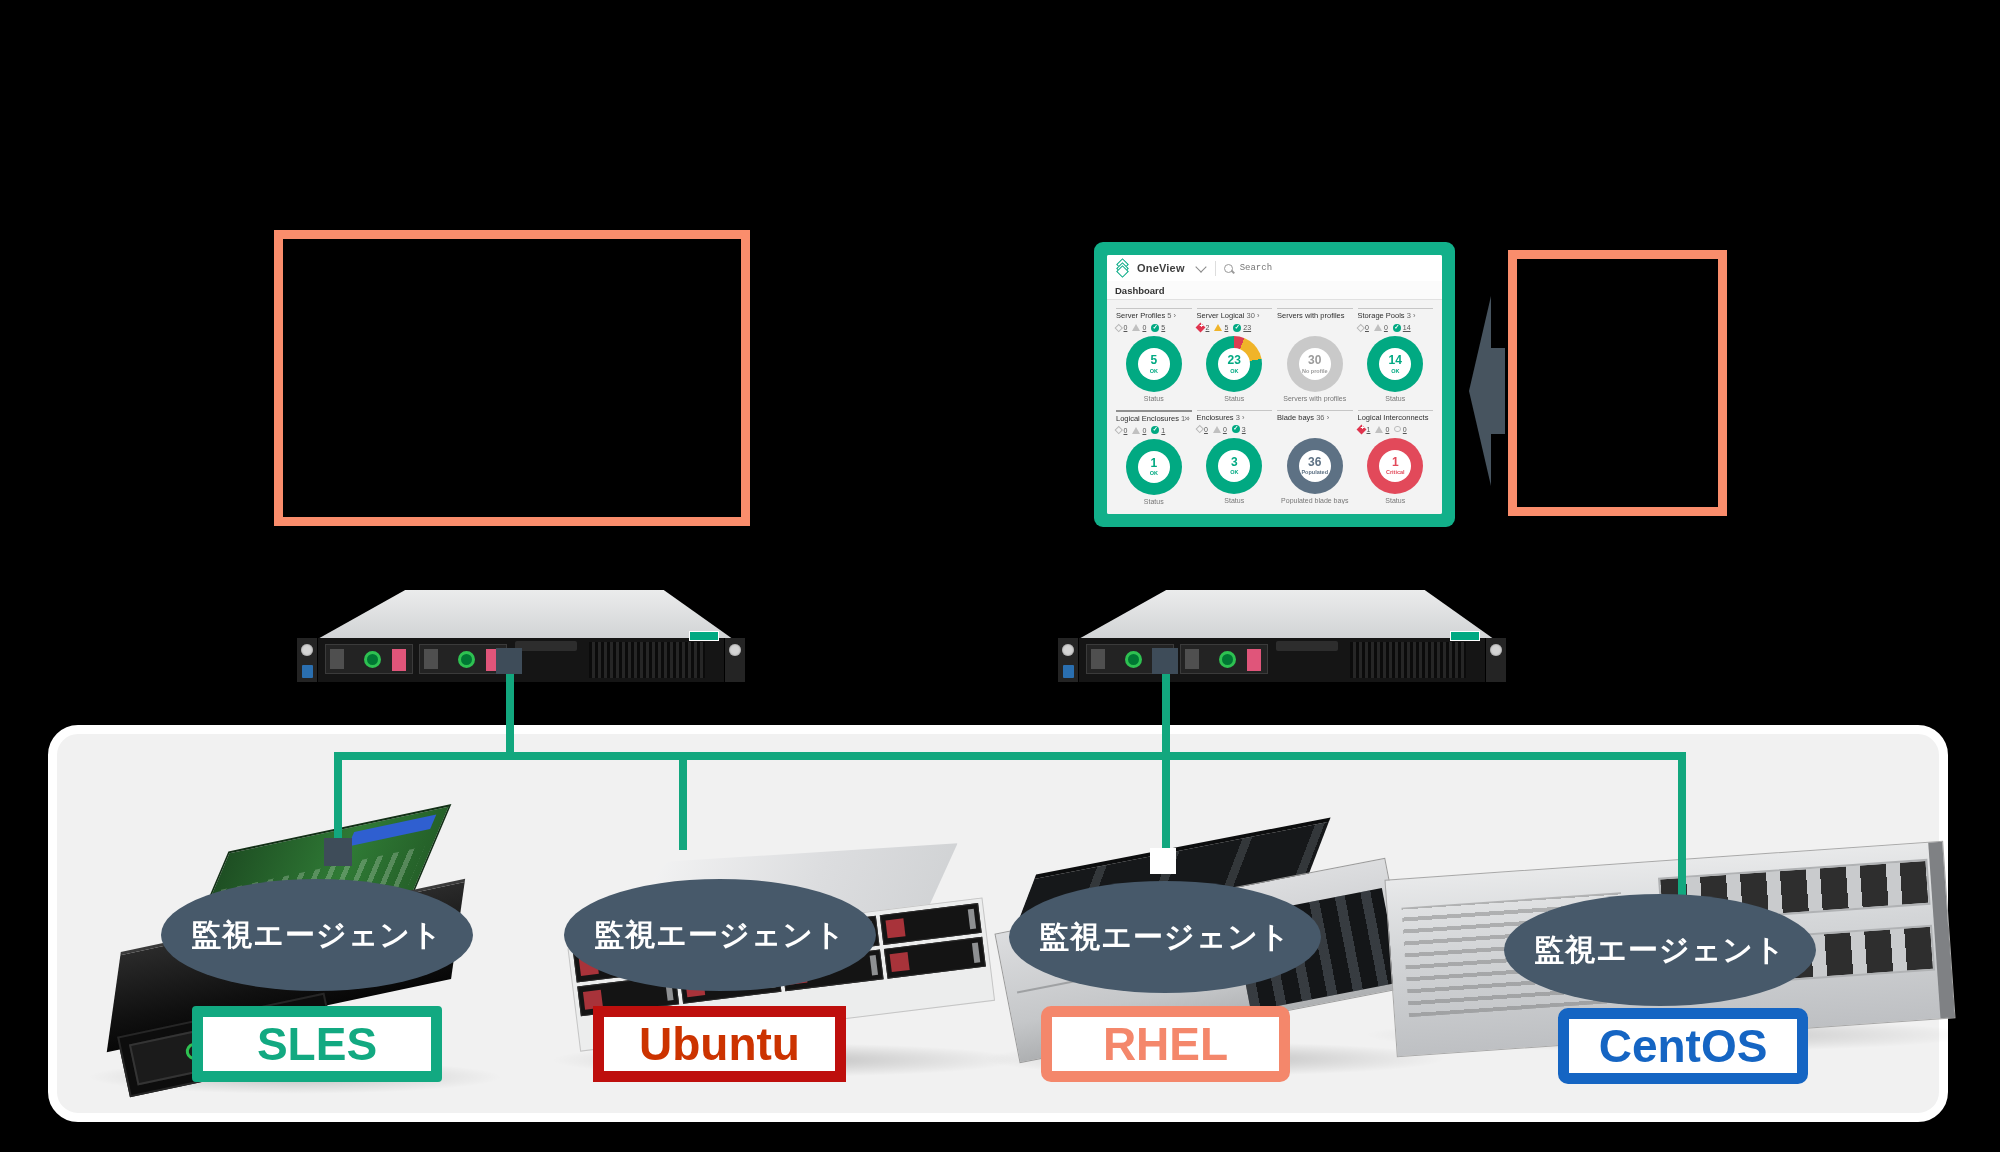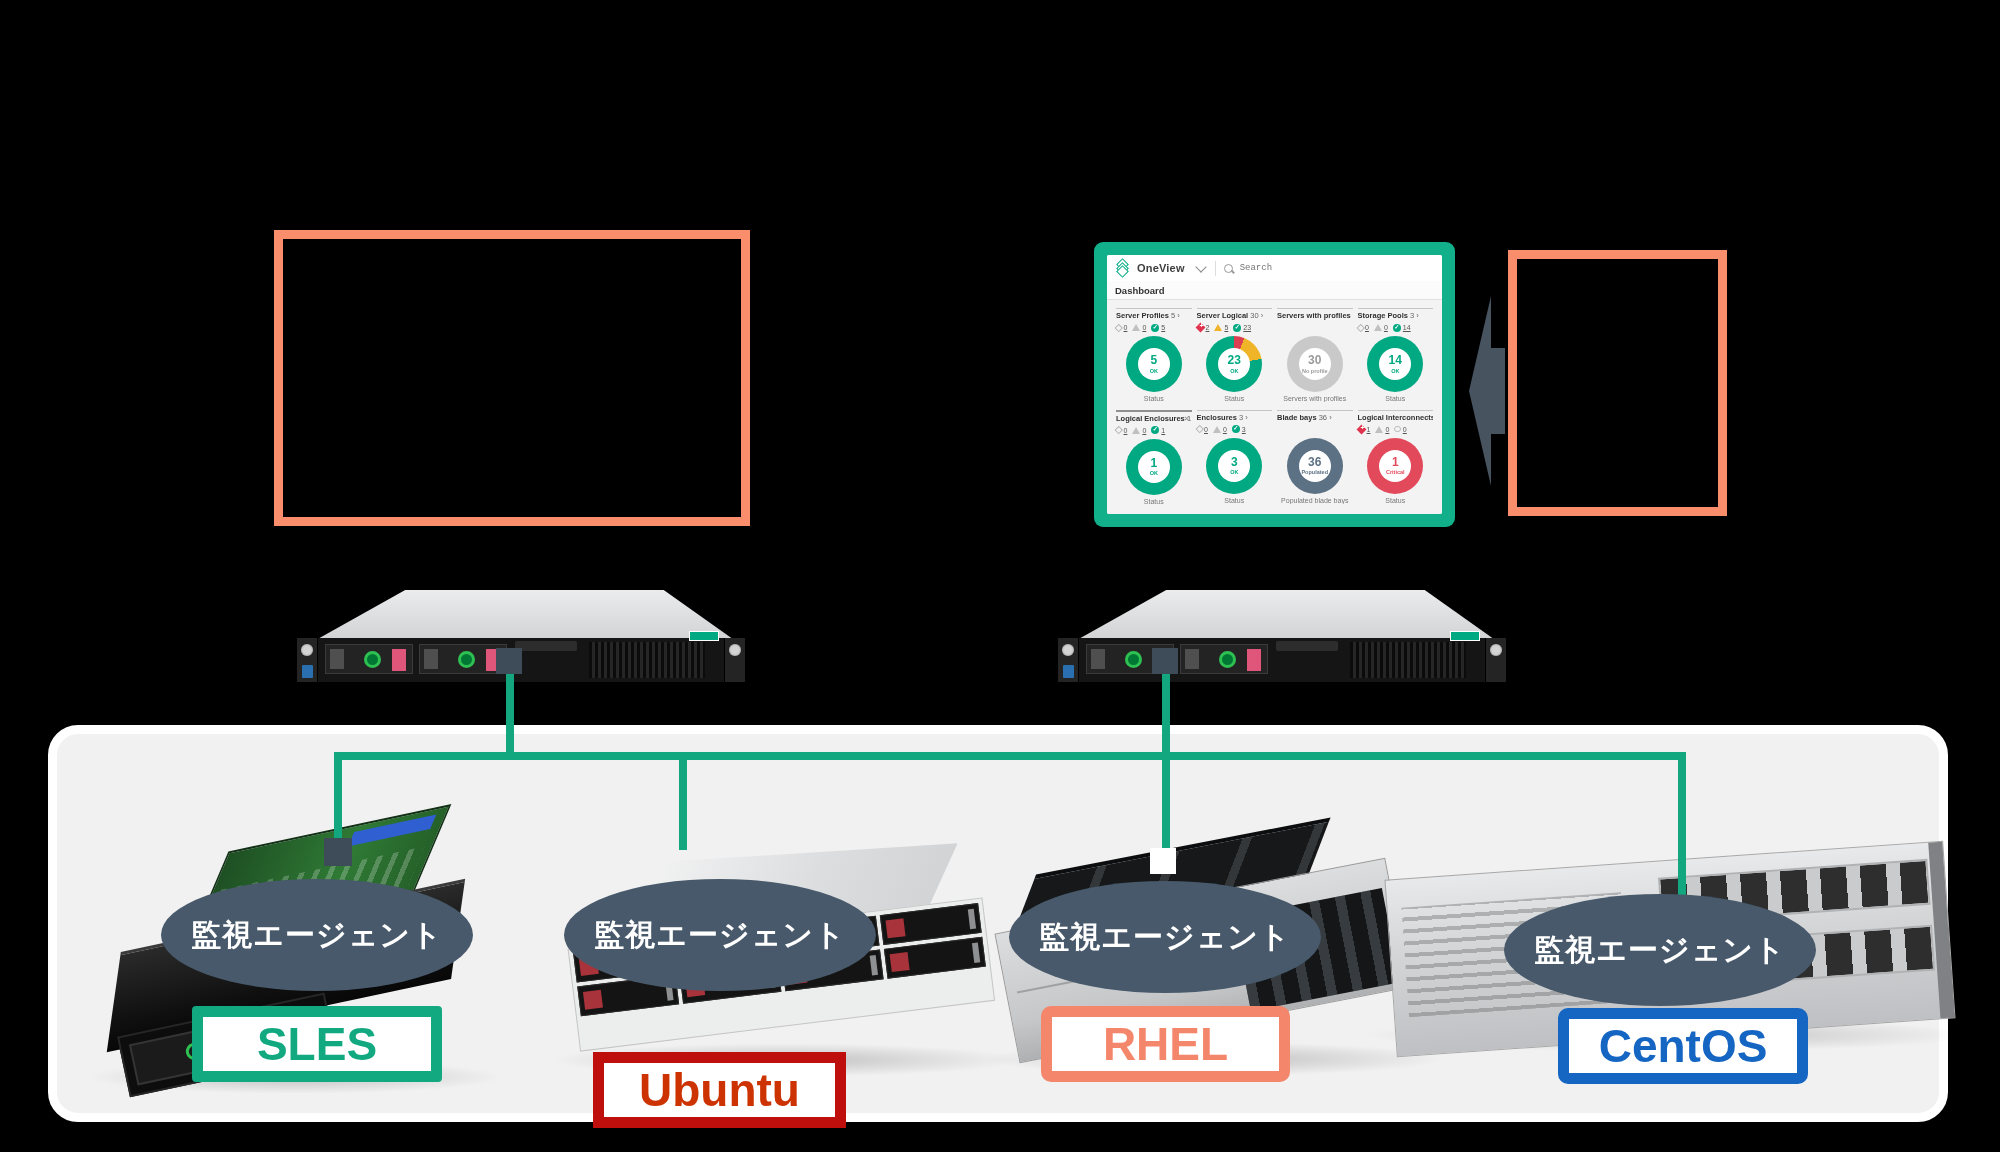--- a/index.html
+++ b/index.html
@@ -42,21 +42,21 @@
   #ov-search{border:none;outline:none;background:transparent;font-size:9px;color:#999;
     font-family:Liberation Mono, monospace;width:90px;}
   #ov-tabbar{height:18px;background:#fbfbfb;border-bottom:1px solid #e1e1e1;flex:none;
     display:flex;align-items:center;padding:0 8px;}
   #ov-tab{font-size:9.5px;font-weight:600;color:#333;}
   #ov-content{flex:1;display:grid;grid-template-columns:repeat(4,1fr);
     column-gap:5px;row-gap:4px;padding:8px 9px 6px 9px;background:#f3f3f3;}
   .panel{border-top:1px solid #c6c6c6;position:relative;padding-top:2px;min-width:0;}
   .panel.sel{border-top:2px solid #909090;}
   .p-title{font-size:7.5px;white-space:nowrap;overflow:hidden;color:#2f2f2f;}
-  .p-title b{font-weight:bold;}
+  .p-title b{font-weight:normal;}
   .p-cnt{color:#666;font-weight:normal;}
   .p-close{position:absolute;right:2px;top:3px;font-size:7px;color:#8a8a8a;line-height:1;}
   .stats{height:11px;display:flex;align-items:center;gap:5px;margin-top:2px;}
   .stat{display:flex;align-items:center;gap:2px;}
   .sv{font-size:7px;color:#555;text-decoration:underline;}
   .si{display:inline-block;flex:none;}
   .si.diamond-gray{width:5.5px;height:5.5px;border:1.4px solid #b7b7b7;transform:rotate(45deg);box-sizing:border-box;}
   .si.circle-gray{width:6.5px;height:6.5px;border:1.4px solid #bdbdbd;border-radius:50%;box-sizing:border-box;}
   .si.triangle-gray{width:0;height:0;border-left:4px solid transparent;border-right:4px solid transparent;
     border-bottom:7px solid #c0c0c0;}
@@ -196,21 +196,21 @@
     display:flex;align-items:center;justify-content:center;color:#fff;
     font-size:30px;font-weight:bold;letter-spacing:1px;}
   #oval-sles{left:161px;top:879px;}
   #oval-ubuntu{left:564px;top:879px;}
   #oval-rhel{left:1009px;top:881px;}
   #oval-centos{left:1504px;top:894px;}
 
   .os-box{height:76px;background:#fff;box-sizing:border-box;z-index:7;
     display:flex;align-items:center;justify-content:center;font-size:46px;font-weight:bold;}
   #box-sles{left:192px;top:1006px;width:250px;border:11px solid #12A981;color:#12A981;border-radius:4px;}
-  #box-ubuntu{left:593px;top:1052px;width:253px;border:11px solid #BE0F0D;color:#CC3300;}
+  #box-ubuntu{left:593px;top:1006px;width:253px;border:11px solid #BE0F0D;color:#CC3300;}
   #box-rhel{left:1041px;top:1006px;width:249px;border:11px solid #F4876B;color:#F4876B;border-radius:10px;}
   #box-centos{left:1558px;top:1008px;width:250px;border:11px solid #1565C3;color:#1565C3;border-radius:10px;}
 </style>
 </head>
 <body>
 
 <div id="stage">
 
   <div class="abs hl-rect" id="rect-left"></div>
   <div class="abs hl-rect" id="rect-right"></div>

